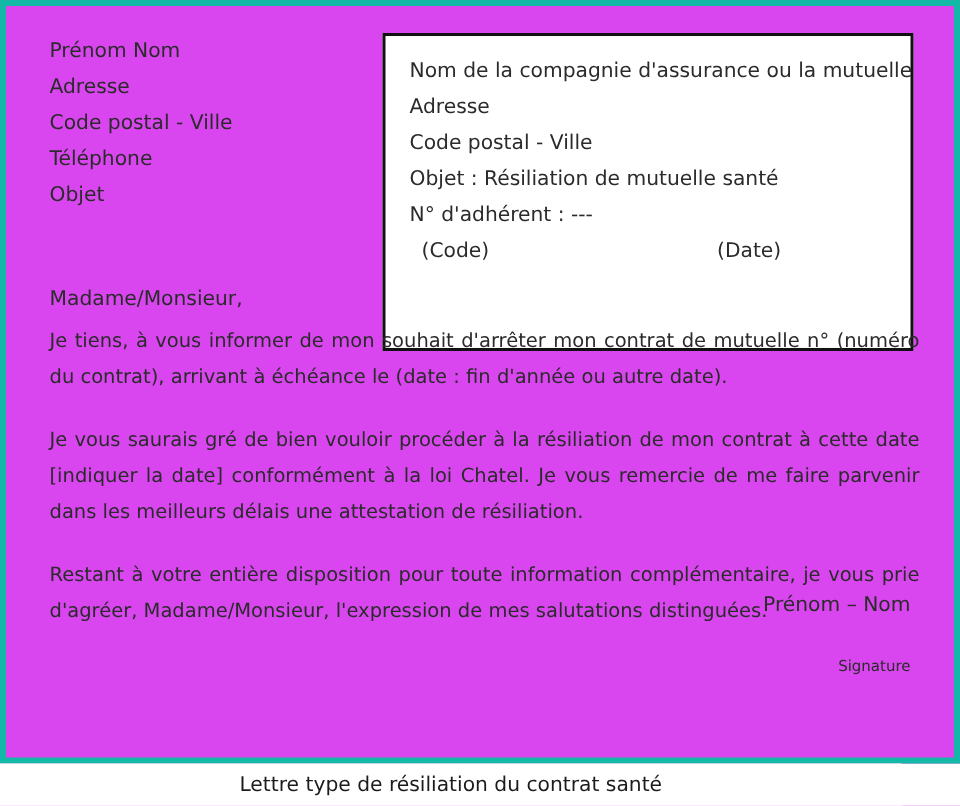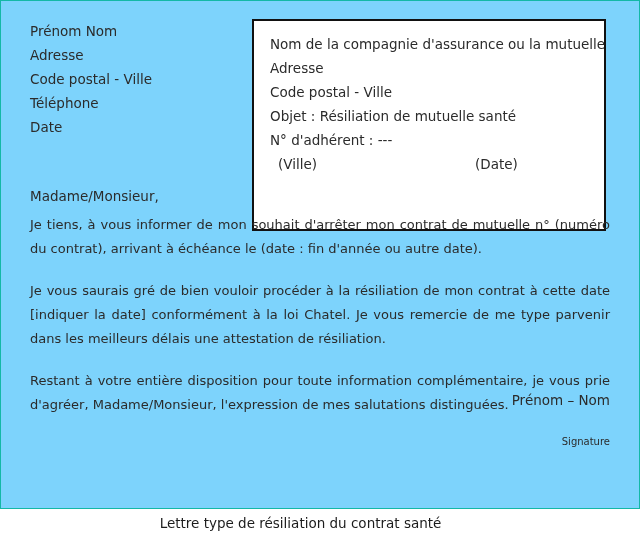--- a/index.html
+++ b/index.html
@@ -23,22 +23,22 @@
   }
 
   
   .letter-sheet {
     position: absolute;
     left: 0;
     top: 0;
     width: 640px;
     height: 509px;
     box-sizing: border-box;
-    border: 1px solid #14b8a6;
-    background: #7dd3fc;
+    border: 4px solid #14b8a6;
+    background: #d946ef;
   }
 
   .letter-inner {
     position: relative;
     width: 100%;
     height: 100%;
     box-sizing: border-box;
   }
 
   
@@ -156,42 +156,42 @@
 <div class="figure">
 
   <div class="letter-sheet">
     <div class="letter-inner">
 
       <div class="sender-block">
         <div class="sender-line">Prénom Nom</div>
         <div class="sender-line">Adresse</div>
         <div class="sender-line">Code postal - Ville</div>
         <div class="sender-line">Téléphone</div>
-        <div class="sender-line">Date</div>
+        <div class="sender-line">Objet</div>
       </div>
 
       <div class="recipient-box">
         <div class="recipient-inner">
           <div class="recipient-line">Nom de la compagnie d'assurance ou la mutuelle</div>
           <div class="recipient-line">Adresse</div>
           <div class="recipient-line">Code postal - Ville</div>
           <div class="recipient-line">Objet : Résiliation de mutuelle santé</div>
           <div class="recipient-line">N° d'adhérent : ---</div>
           <div class="place-date-row">
-            <span>(Ville)</span>
+            <span>(Code)</span>
             <span class="date-cell">(Date)</span>
           </div>
         </div>
       </div>
 
       <div class="salutation">Madame/Monsieur,</div>
 
       <div class="body-paragraphs">
         <p class="para">Je tiens, à vous informer de mon souhait d'arrêter mon contrat de mutuelle n° (numéro du contrat), arrivant à échéance le (date : fin d'année ou autre date).</p>
-        <p class="para">Je vous saurais gré de bien vouloir procéder à la résiliation de mon contrat à cette date [indiquer la date] conformément à la loi Chatel. Je vous remercie de me type parvenir dans les meilleurs délais une attestation de résiliation.</p>
+        <p class="para">Je vous saurais gré de bien vouloir procéder à la résiliation de mon contrat à cette date [indiquer la date] conformément à la loi Chatel. Je vous remercie de me faire parvenir dans les meilleurs délais une attestation de résiliation.</p>
         <p class="para">Restant à votre entière disposition pour toute information complémentaire, je vous prie d'agréer, Madame/Monsieur, l'expression de mes salutations distinguées.</p>
       </div>
 
       <div class="signature-block">
         <div class="signature-name">Prénom – Nom</div>
         <div class="signature-word">Signature</div>
       </div>
 
     </div>
   </div>

